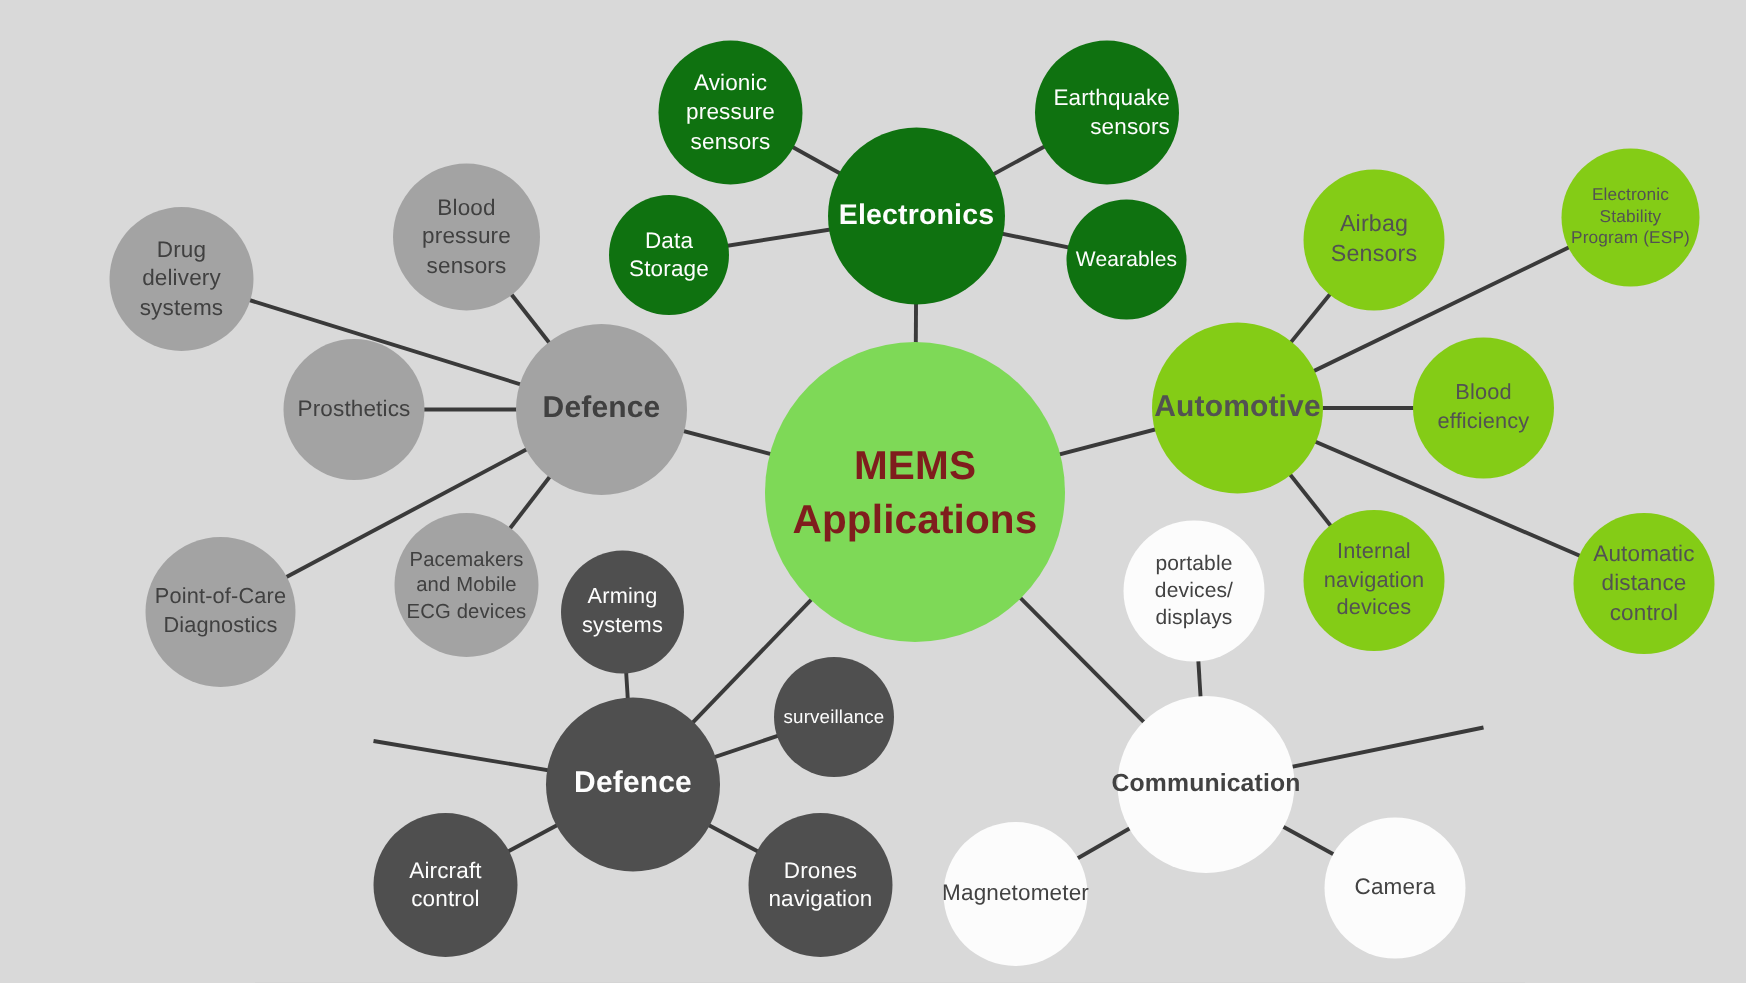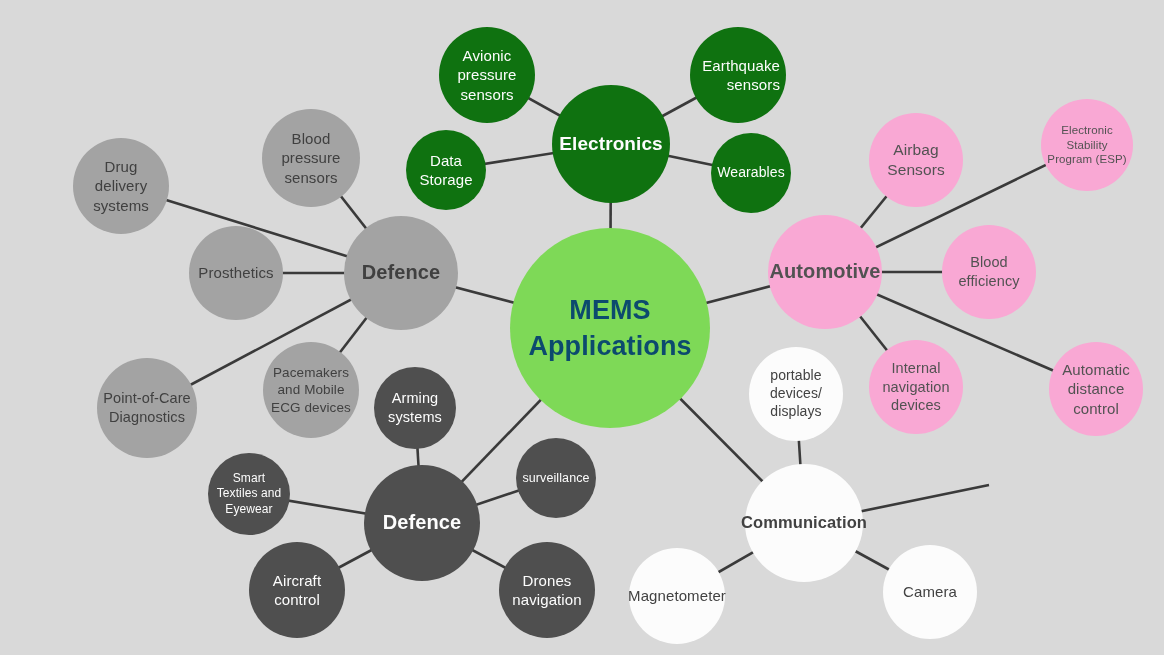--- a/index.html
+++ b/index.html
@@ -21,24 +21,24 @@
     position:absolute;z-index:1;
     border-radius:50%;
     display:flex;align-items:center;justify-content:center;
     text-align:center;
     box-sizing:border-box;
     padding:6px;
     line-height:1.28;
     letter-spacing:.1px;
   }
   
-  .c-bright{background:#7ed957;color:#0c4a6e;}
+  .c-bright{background:#7ed957;color:#7f1d1d;}
   .c-dkgreen{background:#0f7210;color:#fdfdfd;}
   .c-ltgreen{background:#a3a3a3;color:#404040;}
-  .c-gray{background:#f9a8d4;color:#525252;}
+  .c-gray{background:#84cc16;color:#525252;}
   .c-dkgray{background:#4f4f4f;color:#fdfdfd;}
   .c-white{background:#fcfcfc;color:#424242;}
   .bold{font-weight:700;text-align:center;}
   
   .n-center       {left:510px;top:228px;width:200px;height:200px;font-size:27px;font-weight:700;line-height:1.35;}
   .n-electronics  {left:552px;top:85px; width:118px;height:118px;font-size:19px;}
   .n-avionic      {left:439px;top:27px; width:96px; height:96px; font-size:15px;}
   .n-earthquake   {left:690px;top:27px; width:96px; height:96px; font-size:15px;text-align:right;}
   .n-datastorage  {left:406px;top:130px;width:80px; height:80px; font-size:15px;}
   .n-wearables    {left:711px;top:133px;width:80px; height:80px; font-size:14px;}
@@ -125,21 +125,20 @@
 
   <div class="node c-gray bold n-automotive">Automotive</div>
   <div class="node c-gray n-airbag">Airbag Sensors</div>
   <div class="node c-gray n-esp">Electronic Stability Program (ESP)</div>
   <div class="node c-gray n-fuel">Blood efficiency</div>
   <div class="node c-gray n-internalnav">Internal navigation devices</div>
   <div class="node c-gray n-autodist">Automatic distance control</div>
 
   <div class="node c-dkgray bold n-defence">Defence</div>
   <div class="node c-dkgray n-arming">Arming systems</div>
-  <div class="node c-dkgray n-smarttext">Smart Textiles and Eyewear</div>
   <div class="node c-dkgray n-surveillance">surveillance</div>
   <div class="node c-dkgray n-aircraft">Aircraft control</div>
   <div class="node c-dkgray n-drones">Drones navigation</div>
 
   <div class="node c-white bold n-communication">Communication</div>
   <div class="node c-white n-portable">portable devices/ displays</div>
   <div class="node c-white n-magnetometer">Magnetometer</div>
   <div class="node c-white n-camera">Camera</div>
 
 </div>

